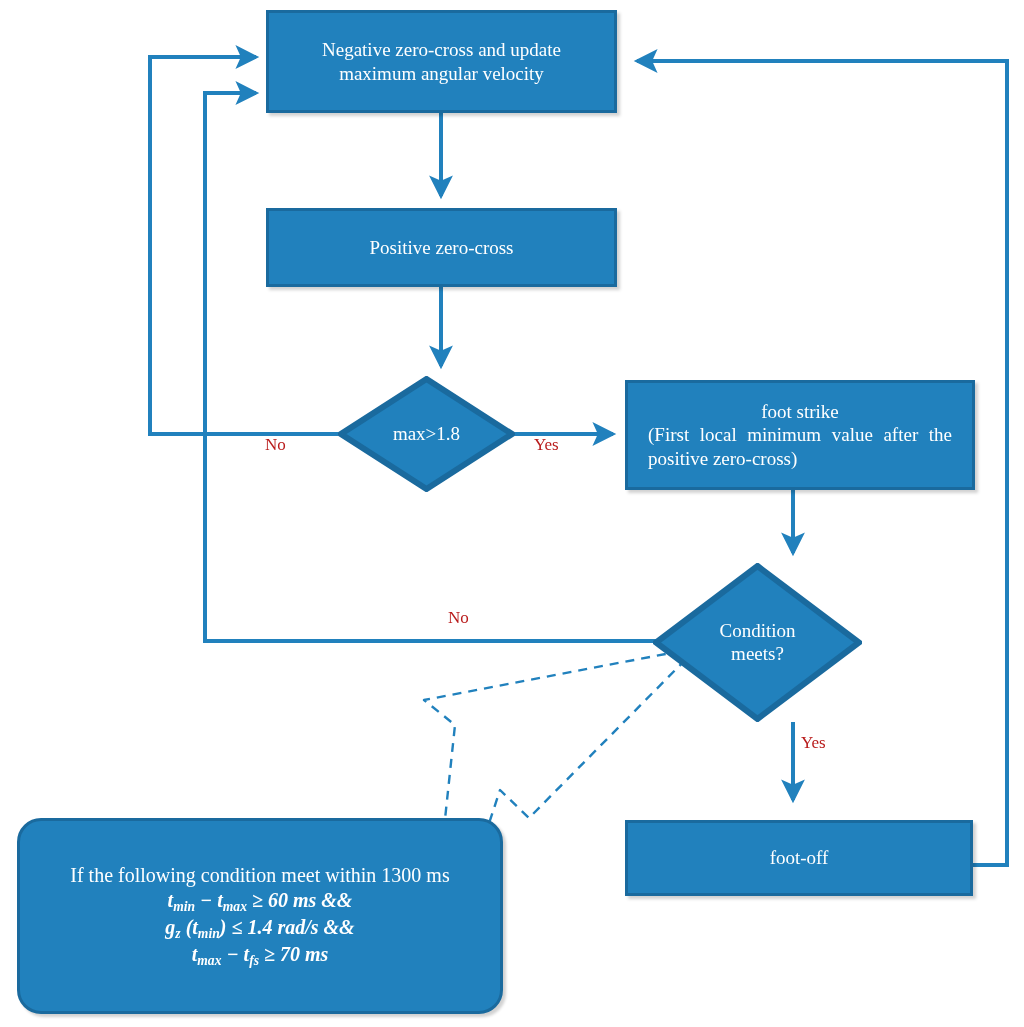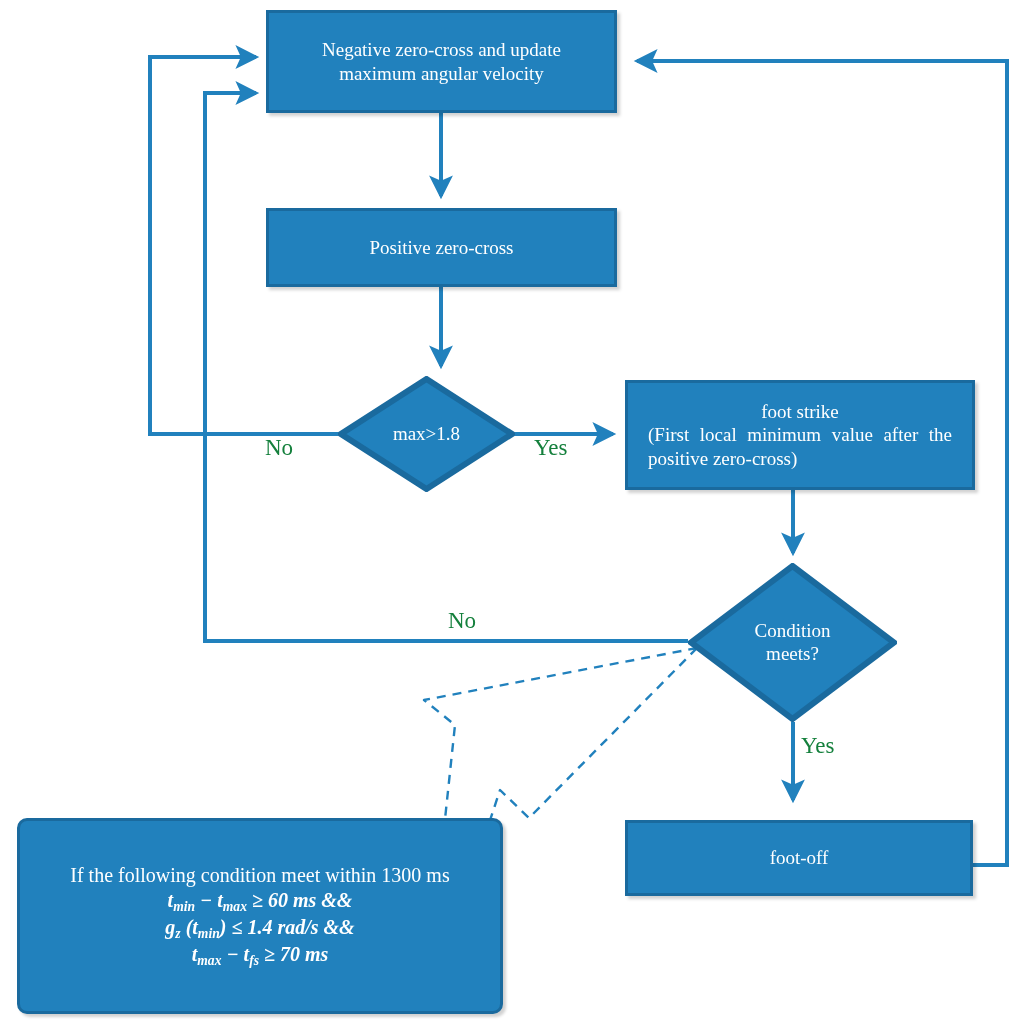--- a/index.html
+++ b/index.html
@@ -39,21 +39,21 @@
     z-index: 3;
   }
   .node .txt {
     width: 100%;
     padding: 0 10px;
     box-sizing: border-box;
     line-height: 1.22;
     font-size: 19px;
   }
   .node.rounded {
-    border-radius: 10px;
+    border-radius: 24px;
   }
   
   #node-negative-zero-cross {
     left: 266px; top: 10px; width: 351px; height: 103px;
   }
   #node-positive-zero-cross {
     left: 266px; top: 208px; width: 351px; height: 79px;
   }
   #node-foot-strike {
     left: 625px; top: 380px; width: 350px; height: 110px;
@@ -99,27 +99,27 @@
     color: #ffffff;
     font-size: 19px;
     line-height: 1.2;
     text-align: center;
     pointer-events: none;
   }
   #node-max-decision {
     left: 338px; top: 376px; width: 177px; height: 116px; font-family: Liberation Serif, serif;
   }
   #node-condition-decision {
-    left: 688px; top: 563px; width: 209px; height: 159px;
+    left: 653px; top: 563px; width: 209px; height: 159px;
   }
   
   .edge-label {
     position: absolute;
-    color: #15803d;
-    font-size: 23px;
+    color: #b91c1c;
+    font-size: 17px;
     z-index: 4;
     white-space: nowrap;
   }
   #label-max-no   { left: 265px; top: 435px; }
   #label-max-yes  { left: 534px; top: 435px; }
   #label-cond-no  { left: 448px; top: 608px; }
   #label-cond-yes { left: 801px; top: 733px; }
 </style>
 </head>
 <body>

